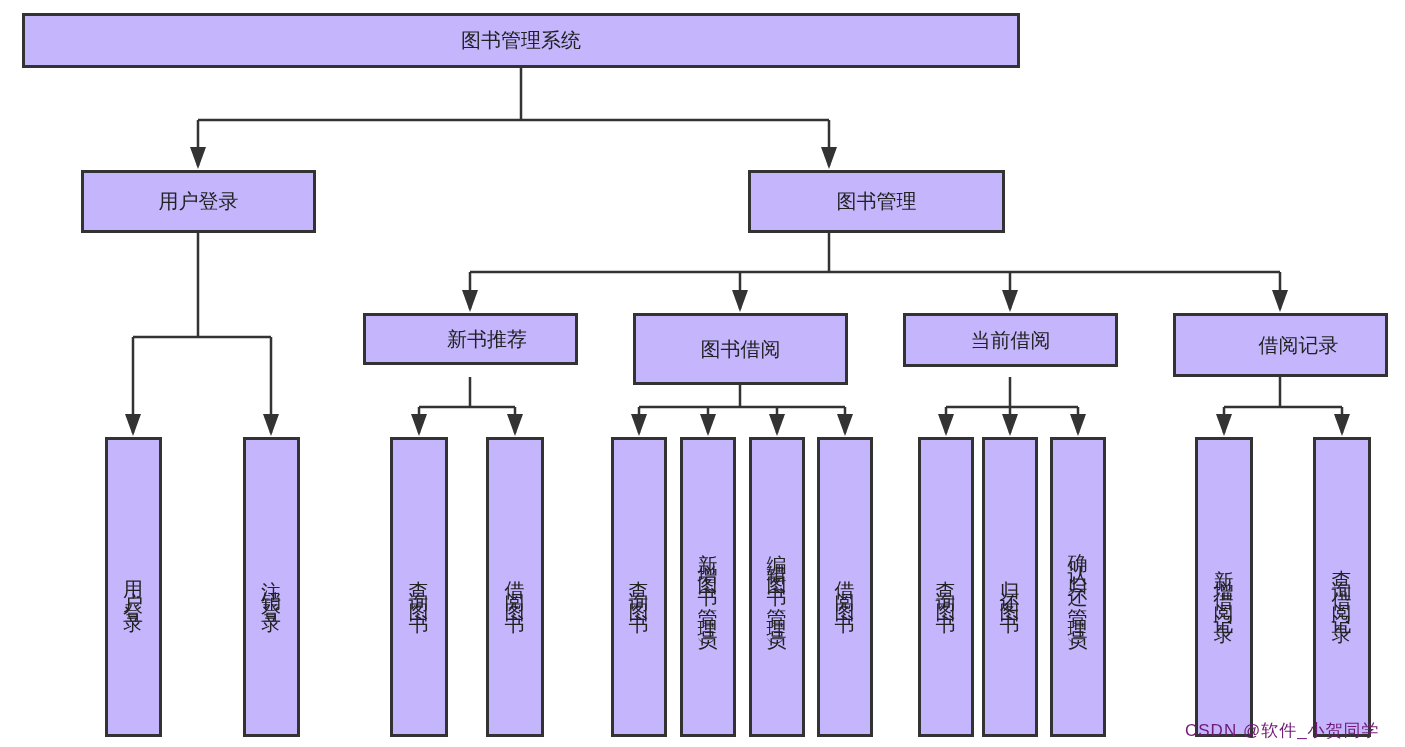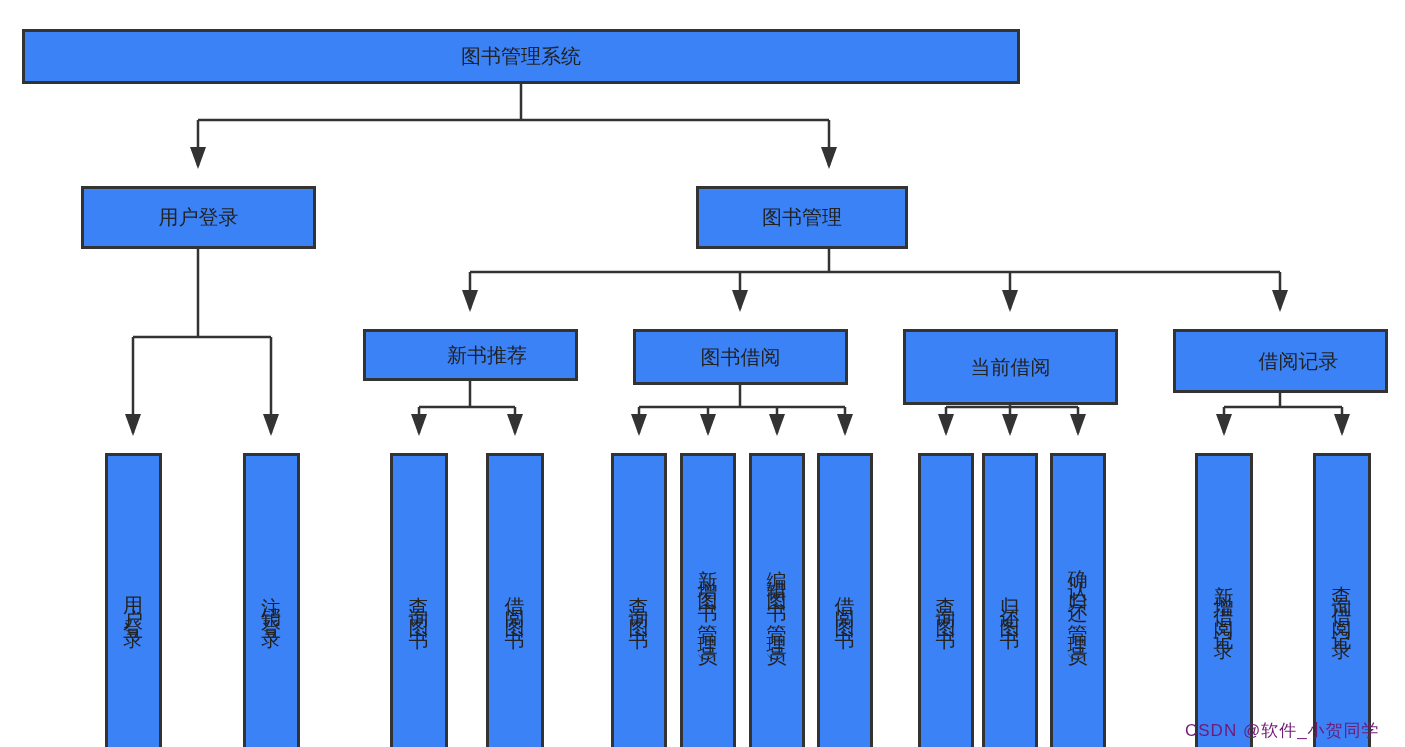--- a/index.html
+++ b/index.html
@@ -7,27 +7,26 @@
     position:relative;
     width:1405px; height:747px;
     background:#ffffff;
     font-family:"Liberation Sans","DejaVu Sans",sans-serif;
     overflow:hidden;
   }
   #wires { position:absolute; left:0; top:0; z-index:1; }
   .node {
     position:absolute;
     box-sizing:border-box;
-    background:#3b82f6;
+    background:#c4b5fd;
     border:3px solid #333333;
     display:flex; align-items:center; justify-content:center;
     font-size:20px; color:#222222;
     z-index:2;
     white-space:nowrap;
-    margin-top:16px;
   }
   .leaf span {
     writing-mode:vertical-rl;
     text-orientation:mixed;
     letter-spacing:11px;
     line-height:1;
   }
   #watermark {
     position:absolute;
     left:1185px; top:719px;
@@ -83,31 +82,31 @@
     </g>
   </svg>
 
   <div class="node" style="left:22px; top:13px; width:998px; height:55px;">
     <span>图书管理系统</span>
   </div>
 
   <div class="node" style="left:81px; top:170px; width:235px; height:63px;">
     <span>用户登录</span>
   </div>
-  <div class="node" style="left:696px; top:170px; width:212px; height:63px;">
+  <div class="node" style="left:748px; top:170px; width:257px; height:63px;">
     <span>图书管理</span>
   </div>
 
   <div class="node" style="left:363px; top:313px; width:215px; height:52px;padding-left:33px;">
     <span>新书推荐</span>
   </div>
-  <div class="node" style="left:633px; top:313px; width:215px; height:56px;">
+  <div class="node" style="left:633px; top:313px; width:215px; height:72px;">
     <span>图书借阅</span>
   </div>
-  <div class="node" style="left:903px; top:313px; width:215px; height:76px;">
+  <div class="node" style="left:903px; top:313px; width:215px; height:54px;">
     <span>当前借阅</span>
   </div>
   <div class="node" style="left:1173px; top:313px; width:215px; height:64px;padding-left:36px;">
     <span>借阅记录</span>
   </div>
 
   <div class="node leaf" style="left:105px; top:437px; width:57px; height:300px;">
     <span>用户登录</span>
   </div>
   <div class="node leaf" style="left:243px; top:437px; width:57px; height:300px;">

